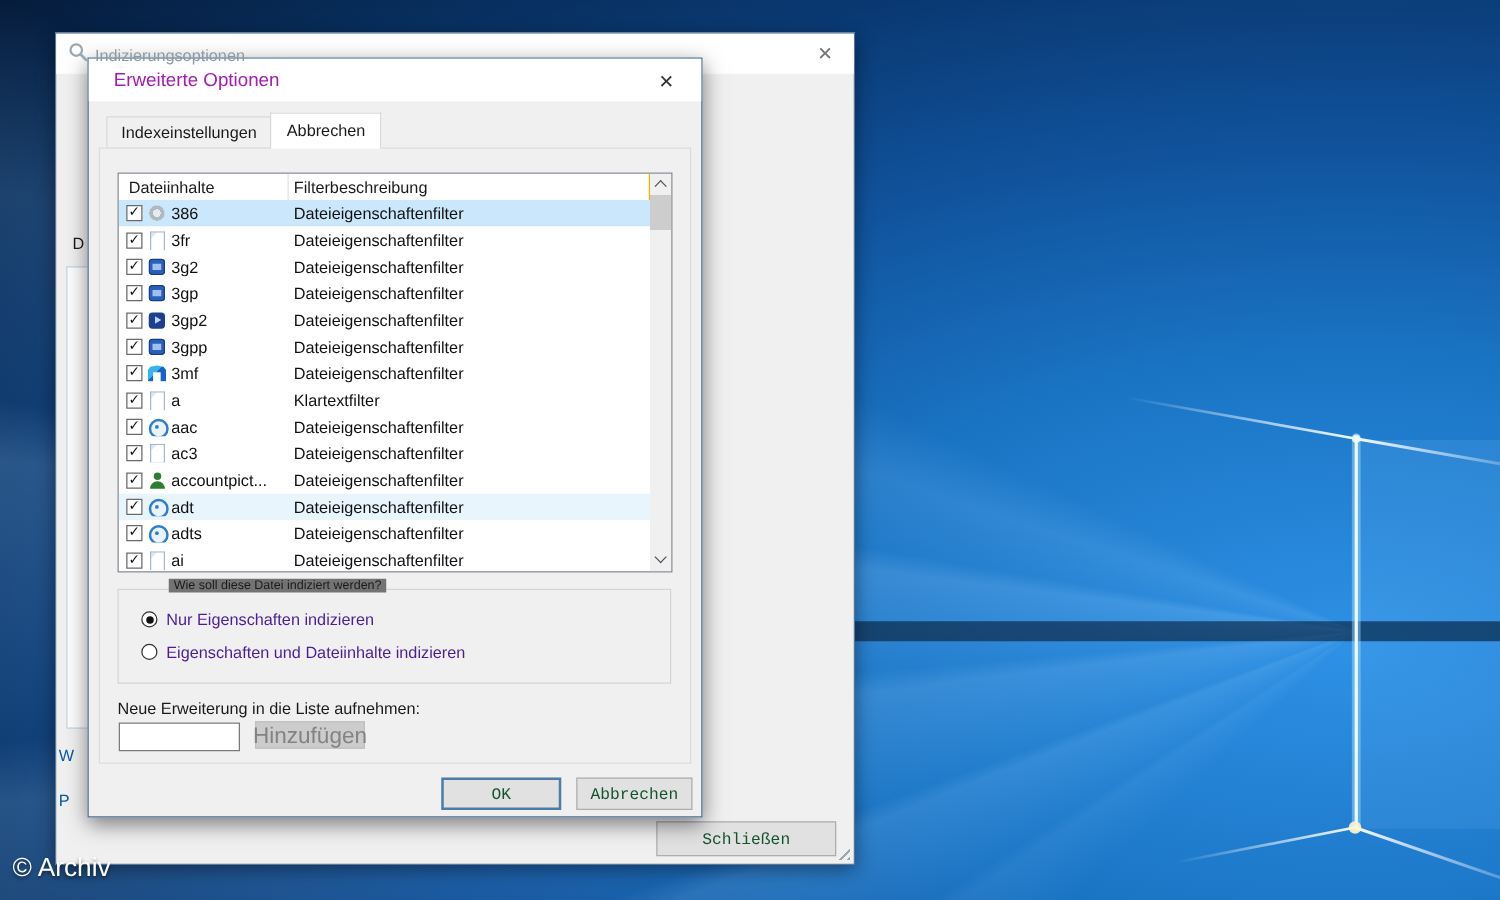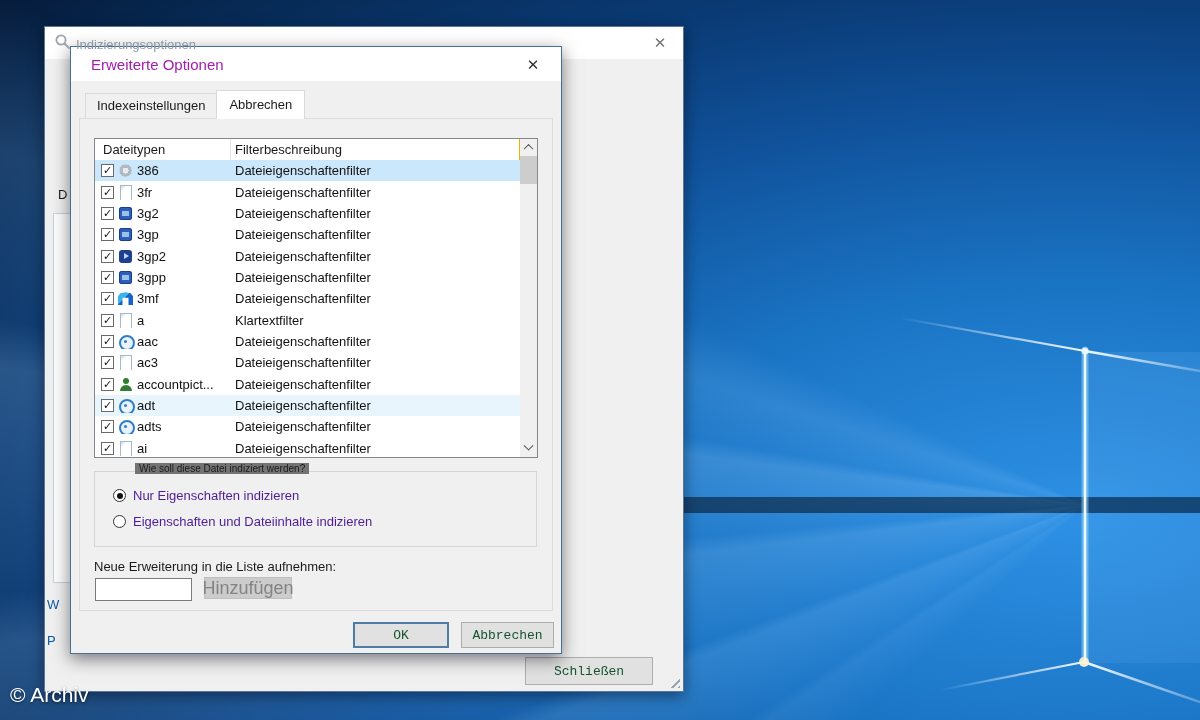--- a/index.html
+++ b/index.html
@@ -38,21 +38,21 @@
     background:#f0f0f0; border:1px solid #5a7896;
     box-shadow:0 4px 14px rgba(0,0,10,.45); z-index:1;
   }
   .bg-titlebar { position:absolute; left:0; top:0; right:0; height:32px; background:#fff; }
   .bg-close { position:absolute; right:8px; top:6px; width:30px; height:20px; color:#737373; }
   .bg-frag-label { position:absolute; left:13px; top:160px; font-size:13px; color:#1a1a1a; }
   .bg-sliver { position:absolute; left:8px; top:186px; width:50px; height:370px; background:#fdfdfd; border:1px solid #c2d3e0; }
   .bg-link { position:absolute; left:2px; font-size:13px; color:#0a59a5; }
   .bg-link.l1 { top:570px; }
   .bg-link.l2 { top:606px; }
-  .bg-schliessen { position:absolute; left:480px; top:630px; width:128px; height:28px; }
+  .bg-schliessen { position:absolute; left:480px; top:630px; width:144px; height:28px; }
   .bg-grip {
     position:absolute; right:3px; bottom:3px; width:13px; height:13px;
     background:repeating-linear-gradient(135deg, transparent 0 3px, #9aa5ad 3px 4.5px);
     clip-path:polygon(100% 0, 100% 100%, 0 100%);
   }
   
   .bg-title-overlay { position:absolute; left:76px; top:37px; font-size:13px; color:#8d9aa5; z-index:20; }
   .bg-title-icon { position:absolute; left:54px; top:33px; z-index:20; }
 
   
@@ -221,21 +221,21 @@
   <div class="tabs">
     <div class="tab">Indexeinstellungen</div>
     <div class="tab active">Abbrechen</div>
   </div>
 
   <div class="tab-panel">
 
     <div class="listbox">
       <div class="list-content">
         <div class="list-header">
-          <div class="col1">Dateitypen</div>
+          <div class="col1">Dateiinhalte</div>
           <div class="col2">Filterbeschreibung</div>
         </div>
         <div>
   <div class="lrow sel">
     <div class="c1">
       <span class="cbx">✓</span>
       <span class="fi fi-gear"></span>
       <span>386</span>
     </div>
     <div class="c2">Dateieigenschaftenfilter</div>

